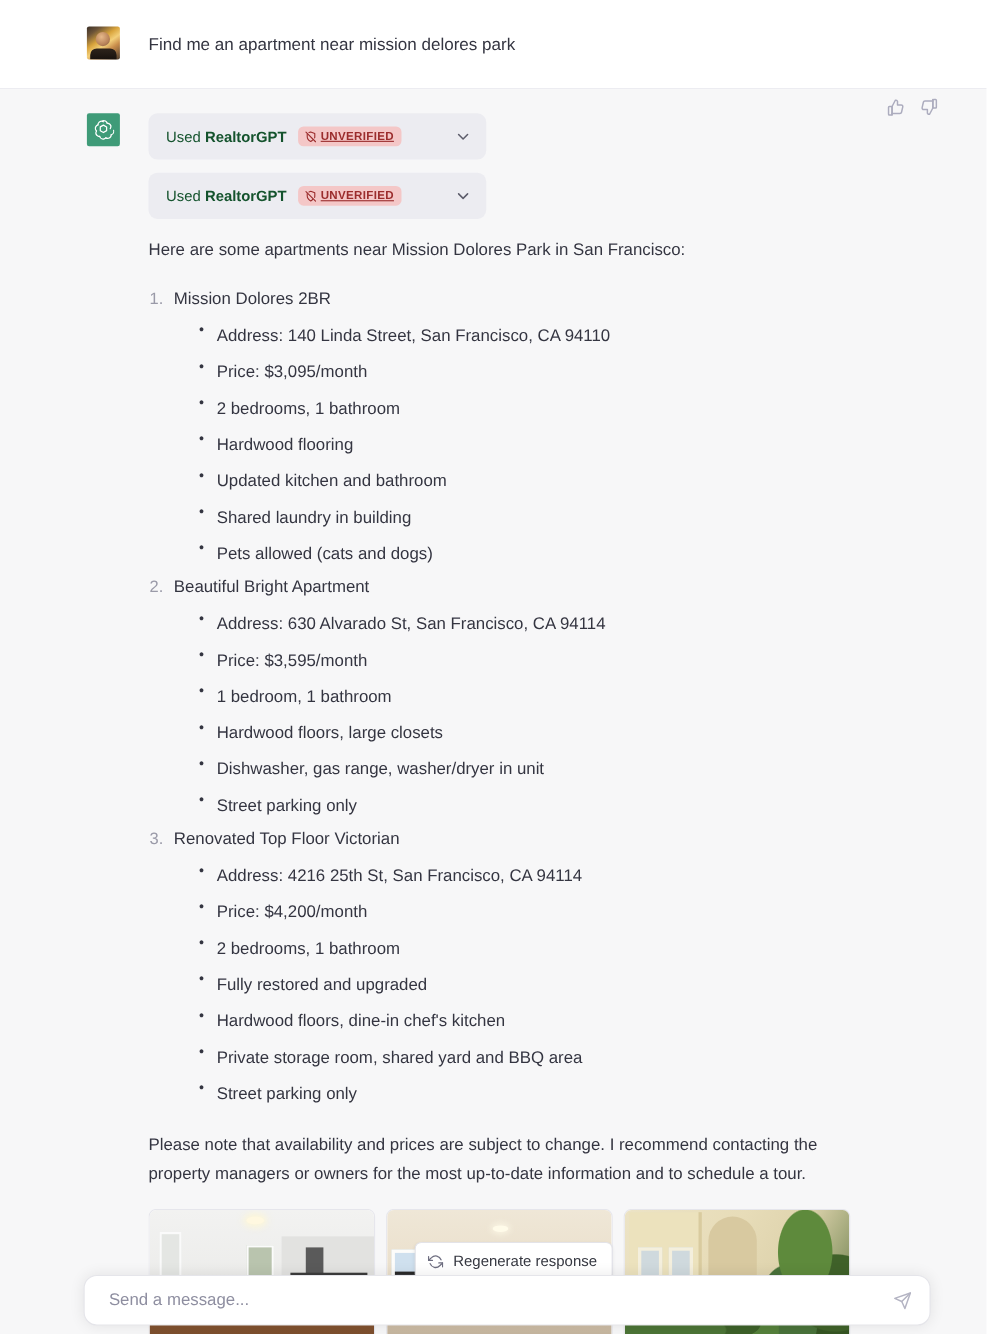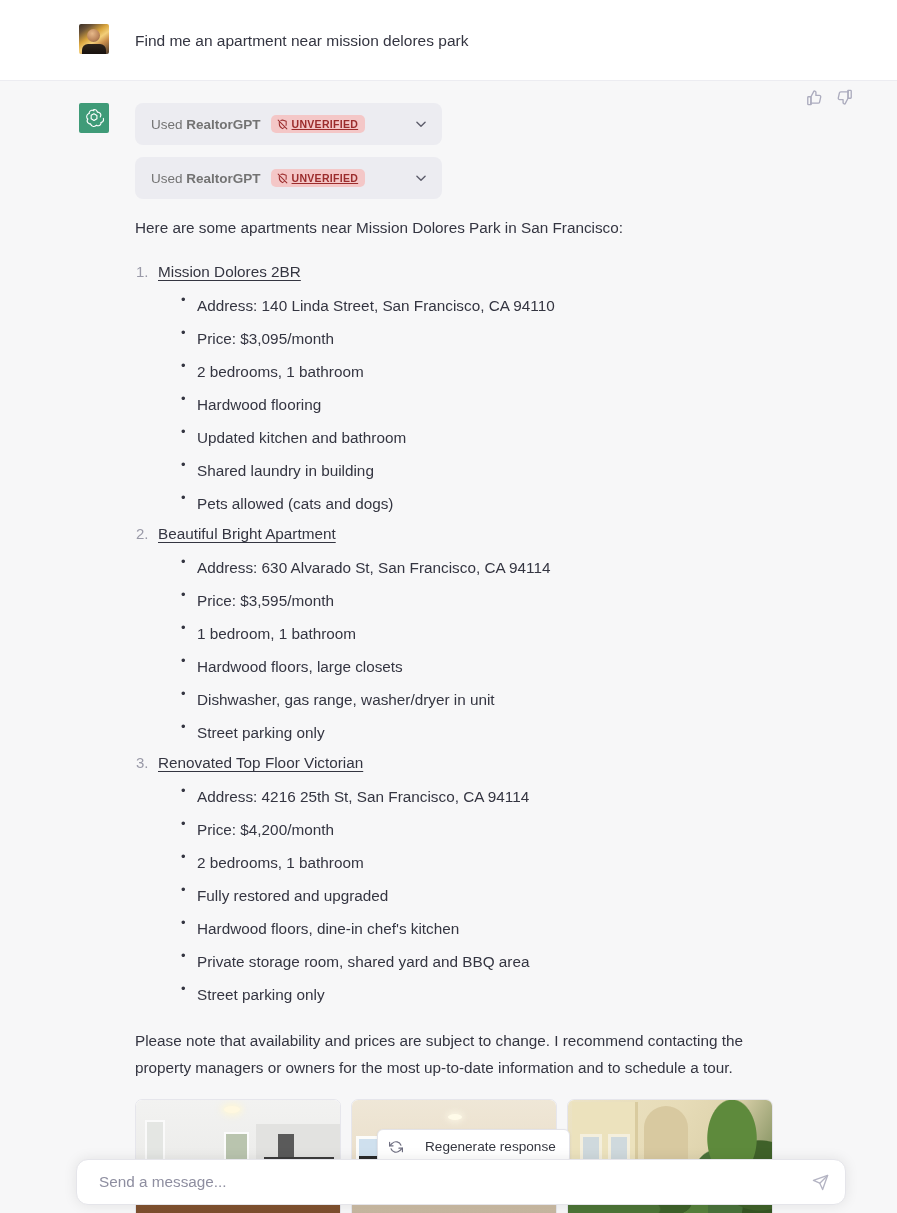--- a/index.html
+++ b/index.html
@@ -75,21 +75,21 @@
     display: flex;
     align-items: center;
     background: #ececf1;
     border-radius: 8px;
     height: 42px;
     width: 307px;
     padding: 0 14px 0 16px;
     margin-bottom: 12px;
     cursor: pointer;
   }
-  .plugin-pill .used { font-size: 13.5px; color: #737373; white-space: nowrap; }
+  .plugin-pill .used { font-size: 13.5px; color: #14532d; white-space: nowrap; }
   .plugin-pill .used b { font-weight: 700; }
   .badge-unverified {
     display: inline-flex;
     align-items: center;
     gap: 4px;
     background: #f4c7c7;
     color: #9b2c2c;
     border-radius: 5px;
     padding: 3px 7px 3px 6px;
     font-size: 10.5px;
@@ -129,21 +129,20 @@
   ol.listings > li { counter-increment: listing; position: relative; }
   ol.listings > li::before {
     content: counter(listing) ".";
     position: absolute;
     left: -22px;
     top: 0;
     color: #9a9aa8;
     font-size: 15px;
   }
   .listing-title {
-    text-decoration: underline;
     text-underline-offset: 2.5px;
     color: #343541;
     font-size: 15.3px;
     cursor: pointer;
   }
   ul.details {
     list-style: none;
     margin: 4px 0 0 0;
     padding-left: 39px;
   }
@@ -219,21 +218,21 @@
                 radial-gradient(ellipse at 55% 50%, #3d6129 0 42%, transparent 43%),
                 radial-gradient(ellipse at 85% 70%, #55803b 0 44%, transparent 45%); }
 
   
   .regen {
     position: absolute;
     left: 377px;
     top: 1129px;
     display: flex;
     align-items: center;
-    gap: 22px;
+    gap: 9px;
     background: #ffffff;
     border: 1px solid #e3e3e8;
     border-radius: 6px;
     padding: 9px 13px 9px 11px;
     font-size: 13.6px;
     color: #353740;
     box-shadow: 0 1px 3px rgba(0,0,0,.07);
     cursor: pointer;
     z-index: 30;
   }

